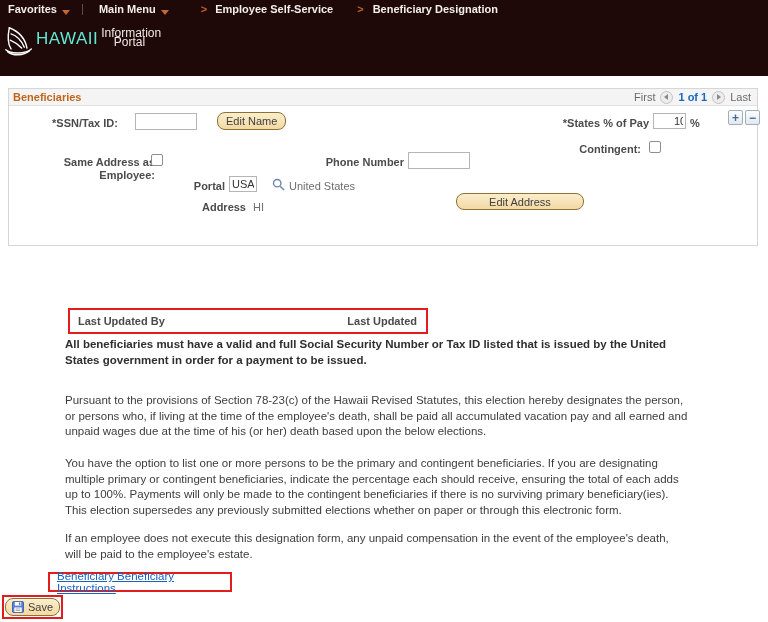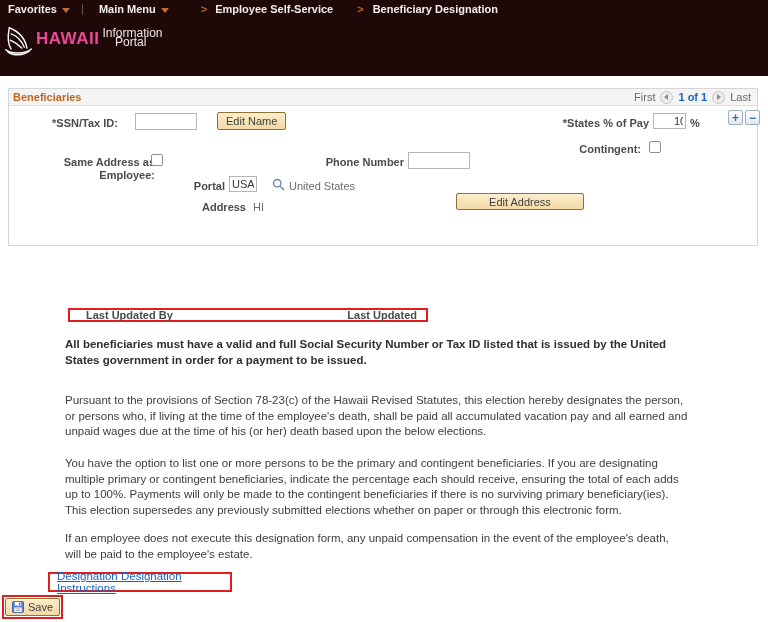--- a/index.html
+++ b/index.html
@@ -3,30 +3,30 @@
 <meta charset="utf-8">
 <style>
   * { margin:0; padding:0; box-sizing:border-box; }
   body { background:#ffffff; font-family:"Liberation Sans", sans-serif; }
   .page { position:relative; width:768px; height:622px; background:#ffffff; overflow:hidden; }
 
   
   .banner { position:absolute; left:0; top:0; width:768px; height:76px; background:#1e0808; }
   .navrow { position:absolute; left:0; top:0; right:0; height:18px; display:flex; align-items:center;
             padding-left:8px; font-size:11px; font-weight:bold; color:#f3eeec; }
-  .navitem { display:flex; align-items:center; cursor:pointer; }
+  .navitem { display:flex; align-items:flex-end; cursor:pointer; }
   .tri-down { width:0; height:0; border-left:4px solid transparent; border-right:4px solid transparent;
               border-top:5px solid #c06a38; margin-left:5px; margin-top:2px; }
   .nav-sep { width:1px; height:11px; background:#6b4848; margin:0 16px 0 12px; }
   .chev { color:#bf622e; font-weight:bold; }
   .chev1 { margin:0 8px 0 32px; }
   .chev2 { margin:0 9px 0 24px; }
 
   .logo { position:absolute; left:4px; top:24px; display:flex; align-items:flex-start; }
-  .logo-brand { font-size:17px; color:#ec4899; letter-spacing:0.5px; line-height:30px; margin-left:2px; font-weight:bold; }
+  .logo-brand { font-size:17px; color:#5eead4; letter-spacing:0.5px; line-height:30px; margin-left:2px; font-weight:normal; }
   .logo-sub { margin-left:3px; margin-top:5px; color:#efe8e6; font-size:12px; line-height:9px; text-align:right; width:44px; }
 
   
   .panel { position:absolute; left:8px; top:88px; width:750px; height:158px;
            border:1px solid #d6d6d6; background:#ffffff; }
   .panel-header { position:absolute; left:0; top:0; right:0; height:17px; background:#f4f4f4;
                   border-bottom:1px solid #e2e2e2; display:flex; align-items:center;
                   justify-content:space-between; padding:0 6px 0 4px; }
   .panel-title { font-size:11px; font-weight:bold; color:#c0651c; }
   .paginator { display:flex; align-items:center; gap:5px; font-size:11px; color:#6a6a6a; }
@@ -37,33 +37,33 @@
   .tri-r { width:0; height:0; border-top:3px solid transparent; border-bottom:3px solid transparent;
            border-left:4px solid #8a8a8a; margin-left:1px; }
   .pg-counter { font-weight:bold; color:#1a66c0; }
 
   .lbl { position:absolute; font-size:11px; font-weight:bold; color:#4b4b4b; line-height:13px; }
   .val { position:absolute; font-size:11px; color:#6e6e6e; line-height:13px; }
   .tbox { position:absolute; border:1px solid #b5b5b5; background:#fff; font-size:11px;
           color:#333; padding:0 2px; font-family:"Liberation Sans", sans-serif; }
   .cbox { position:absolute; width:12px; height:12px; border:1px solid #8e8e8e; border-radius:2px;
           background:#fff; cursor:pointer; }
-  .btn-tan { position:absolute; border:1px solid #8f7134; border-radius:2px;
+  .btn-tan { position:absolute; border:1px solid #8f7134; border-radius:8px;
              background:linear-gradient(#fbeecd, #f3d9a4); font-size:11px; color:#3f3f3f;
              display:flex; align-items:center; justify-content:center; cursor:pointer;
              font-family:"Liberation Sans", sans-serif; }
   .sq-btn { position:absolute; width:15px; height:15px; border:1px solid #9db0c0; border-radius:2px;
             background:linear-gradient(#fdfdfd,#e4e8ec); color:#3a6ea5; font-weight:bold; font-size:12px;
             line-height:12px; display:flex; align-items:center; justify-content:center; cursor:pointer; }
   .mag { position:absolute; cursor:pointer; }
 
   
-  .audit-box { position:absolute; left:68px; top:308px; width:360px; height:14px;
+  .audit-box { position:absolute; left:68px; top:308px; width:360px; height:26px;
                border:2px solid #e11d1d; display:flex; justify-content:space-between;
-               align-items:center; padding:0 9px 0 16px; font-size:11px; font-weight:bold; color:#4a4a4a; }
+               align-items:center; padding:0 9px 0 8px; font-size:11px; font-weight:bold; color:#4a4a4a; }
   .para { position:absolute; left:65px; width:665px; font-size:11.5px; line-height:15.5px;
           color:#3d3d3d; white-space:pre-line; }
   .para.bold { font-weight:bold; color:#2f2f2f; }
   .p1 { top:337px; } .p2 { top:393px; } .p3 { top:456px; } .p4 { top:531px; }
 
   .link-box { position:absolute; left:48px; top:572px; width:184px; height:20px;
               border:2px solid #e11d1d; display:flex; align-items:center; padding-left:7px; }
   .instr-link { font-size:11.5px; color:#1b62c0; text-decoration:underline; cursor:pointer; }
 
   .save-box { position:absolute; left:2px; top:595px; width:61px; height:24px; border:2px solid #e11d1d;
@@ -170,21 +170,21 @@
 or persons who, if living at the time of the employee's death, shall be paid all accumulated vacation pay and all earned and
 unpaid wages due at the time of his (or her) death based upon the below elections.</div>
   <div class="para p3">You have the option to list one or more persons to be the primary and contingent beneficiaries. If you are designating
 multiple primary or contingent beneficiaries, indicate the percentage each should receive, ensuring the total of each adds
 up to 100%. Payments will only be made to the contingent beneficiaries if there is no surviving primary beneficiary(ies).
 This election supersedes any previously submitted elections whether on paper or through this electronic form.</div>
   <div class="para p4">If an employee does not execute this designation form, any unpaid compensation in the event of the employee's death,
 will be paid to the employee's estate.</div>
 
   <div class="link-box">
-    <span class="instr-link">Designation Designation Instructions</span>
+    <span class="instr-link">Beneficiary Beneficiary Instructions</span>
   </div>
 
   <div class="save-box">
     <button class="btn-tan save-btn" style="display:flex;">
       <svg width="12" height="12" viewBox="0 0 13 13">
         <rect x="0.5" y="0.5" width="12" height="12" rx="1.5" fill="#5b7fcf" stroke="#3c5ea8"></rect>
         <rect x="3" y="1" width="7" height="4" fill="#ffffff"></rect>
         <rect x="7.5" y="1.5" width="1.6" height="3" fill="#5b7fcf"></rect>
         <rect x="2.5" y="7" width="8" height="5" fill="#ffffff"></rect>
         <line x1="4" y1="8.6" x2="9" y2="8.6" stroke="#8a8a8a" stroke-width="0.8"></line>

